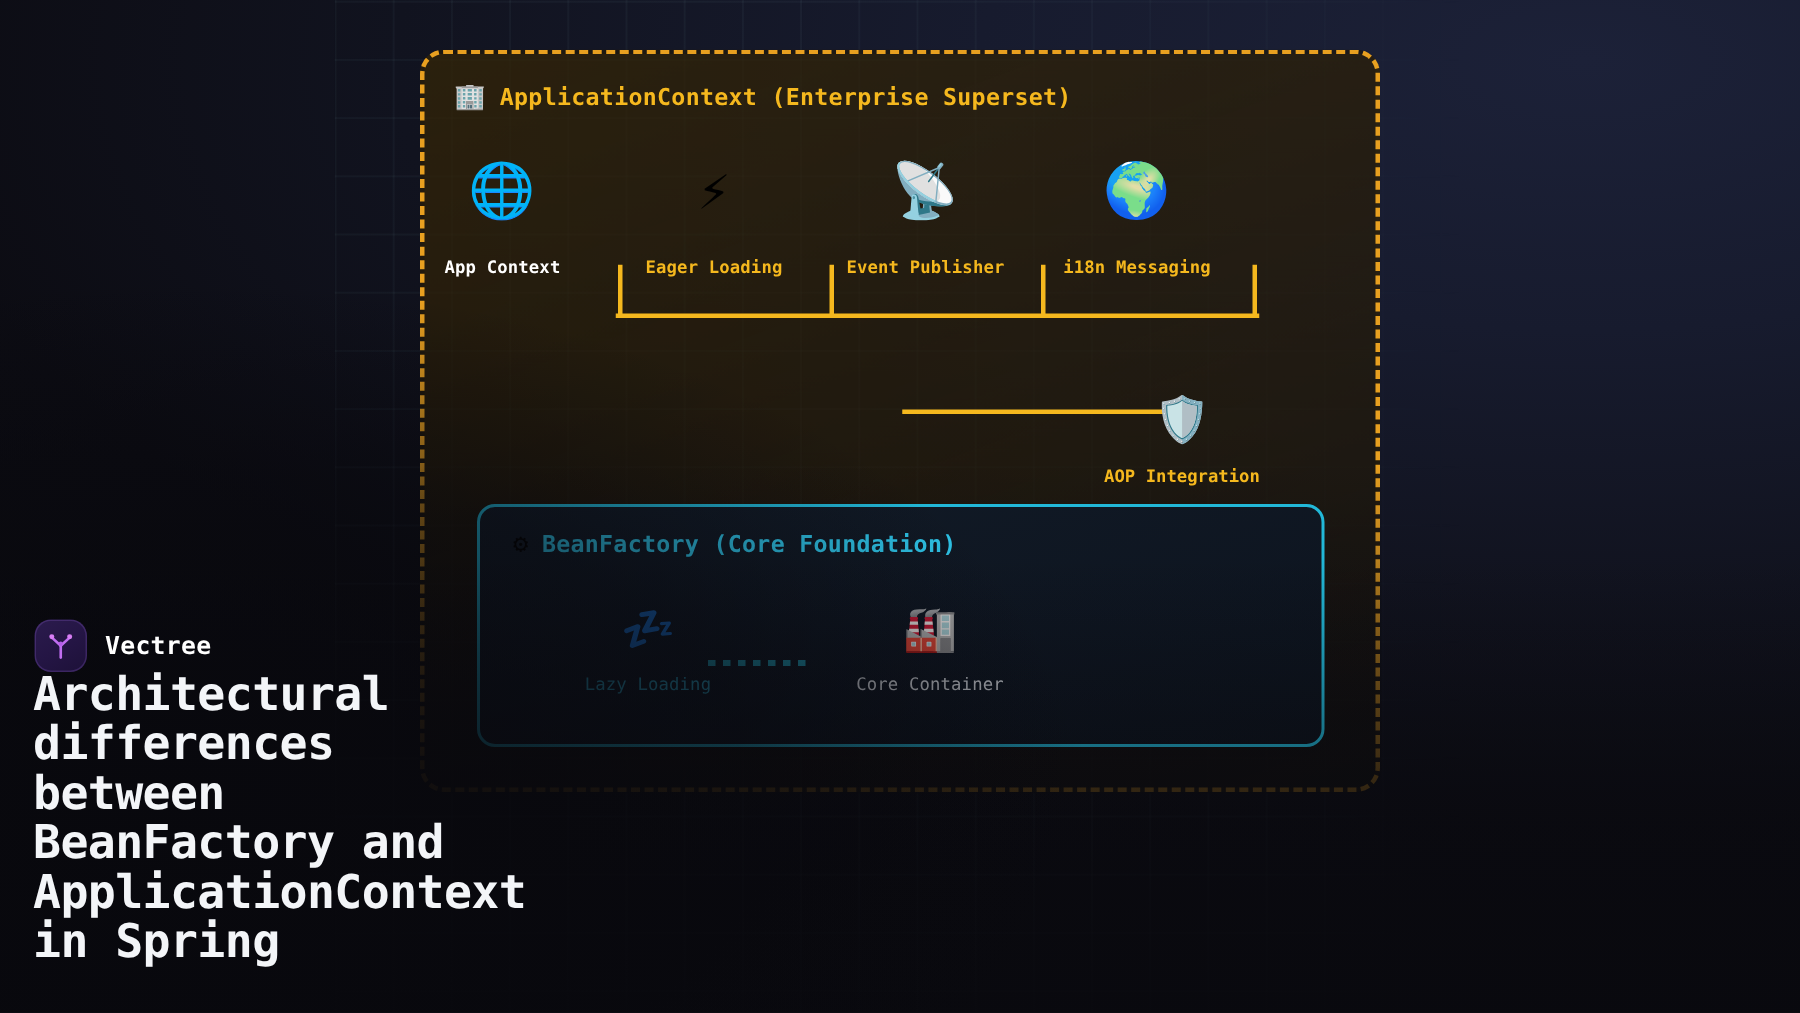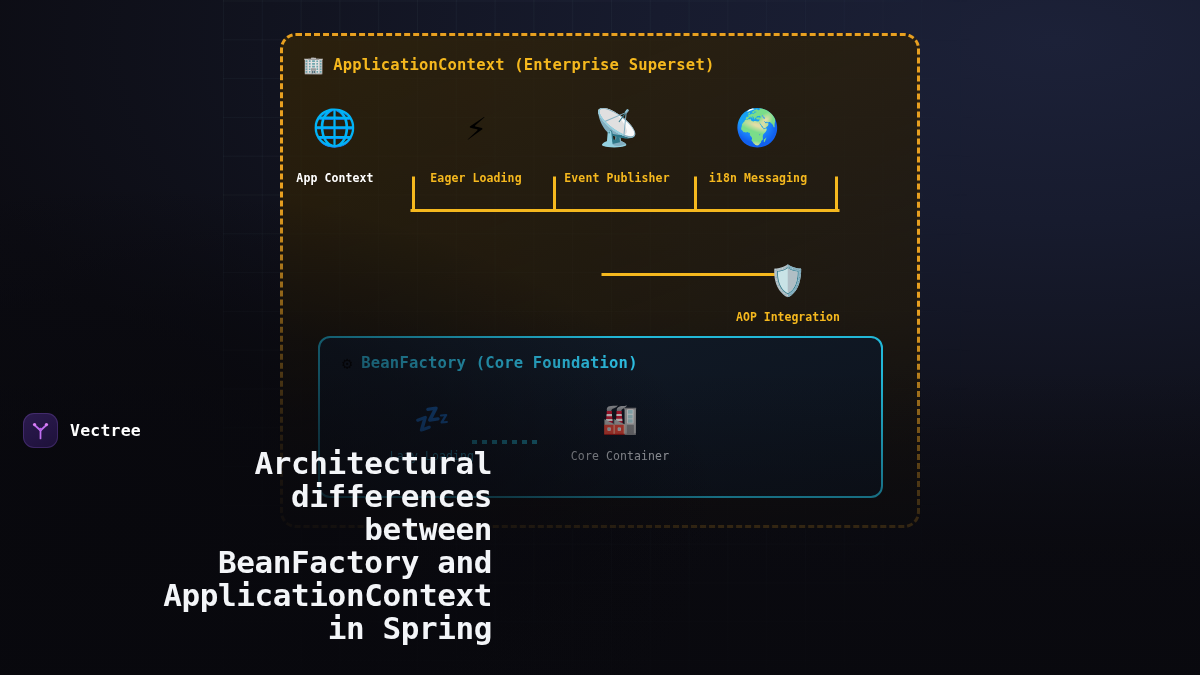--- a/index.html
+++ b/index.html
@@ -229,21 +229,20 @@
     position: absolute;
     left: 22px;
     top: 447px;
     width: 470px;
     font-size: 31px;
     line-height: 33px;
     font-weight: bold;
     color: #f3f5f8;
     letter-spacing: -0.4px;
     white-space: pre-line;
-    text-align: right;
   }
 
   #url-line {
     position: absolute;
     left: 411px;
     top: 624px;
     font-size: 12.5px;
     color: #6b7280;
     letter-spacing: .1px;
     white-space: nowrap;

